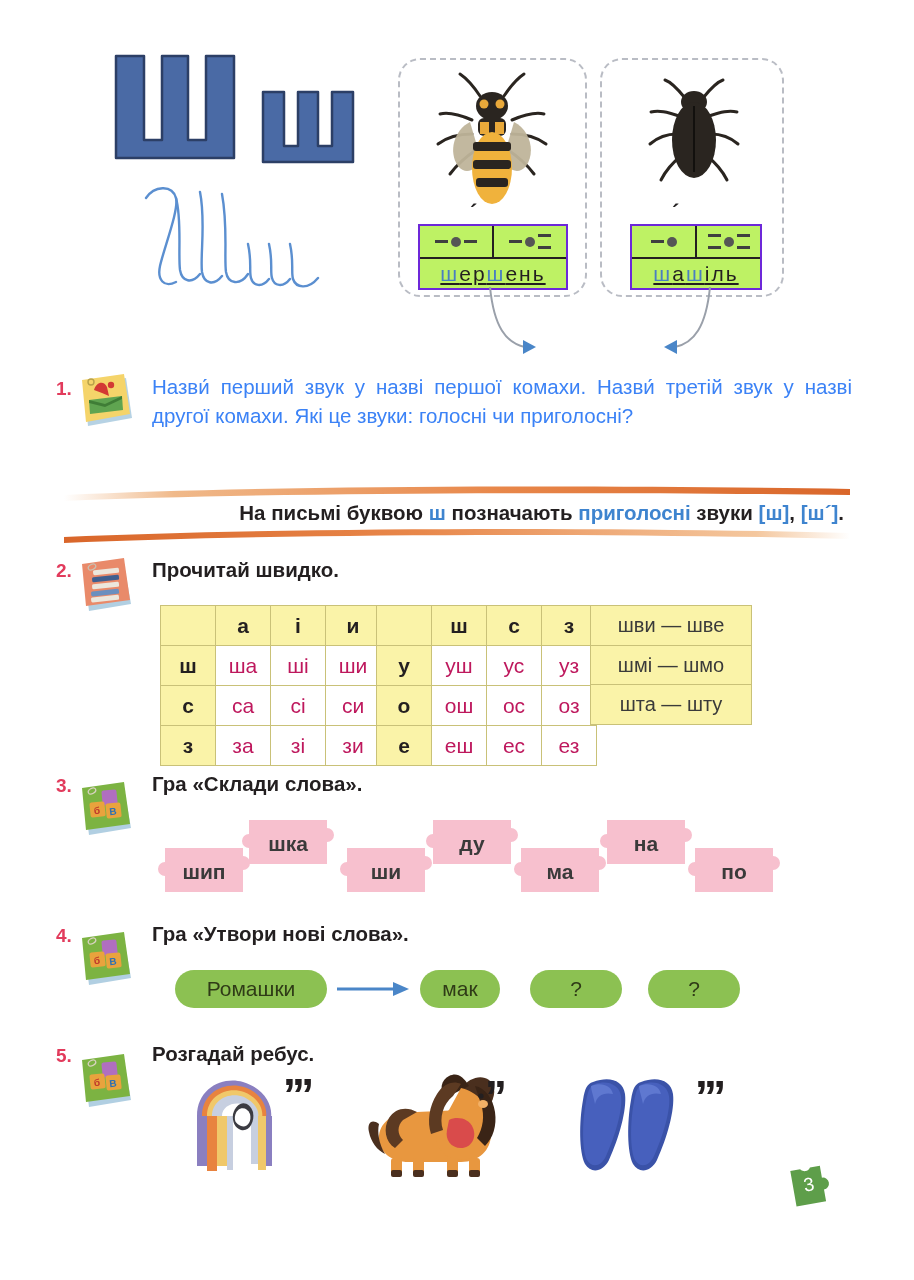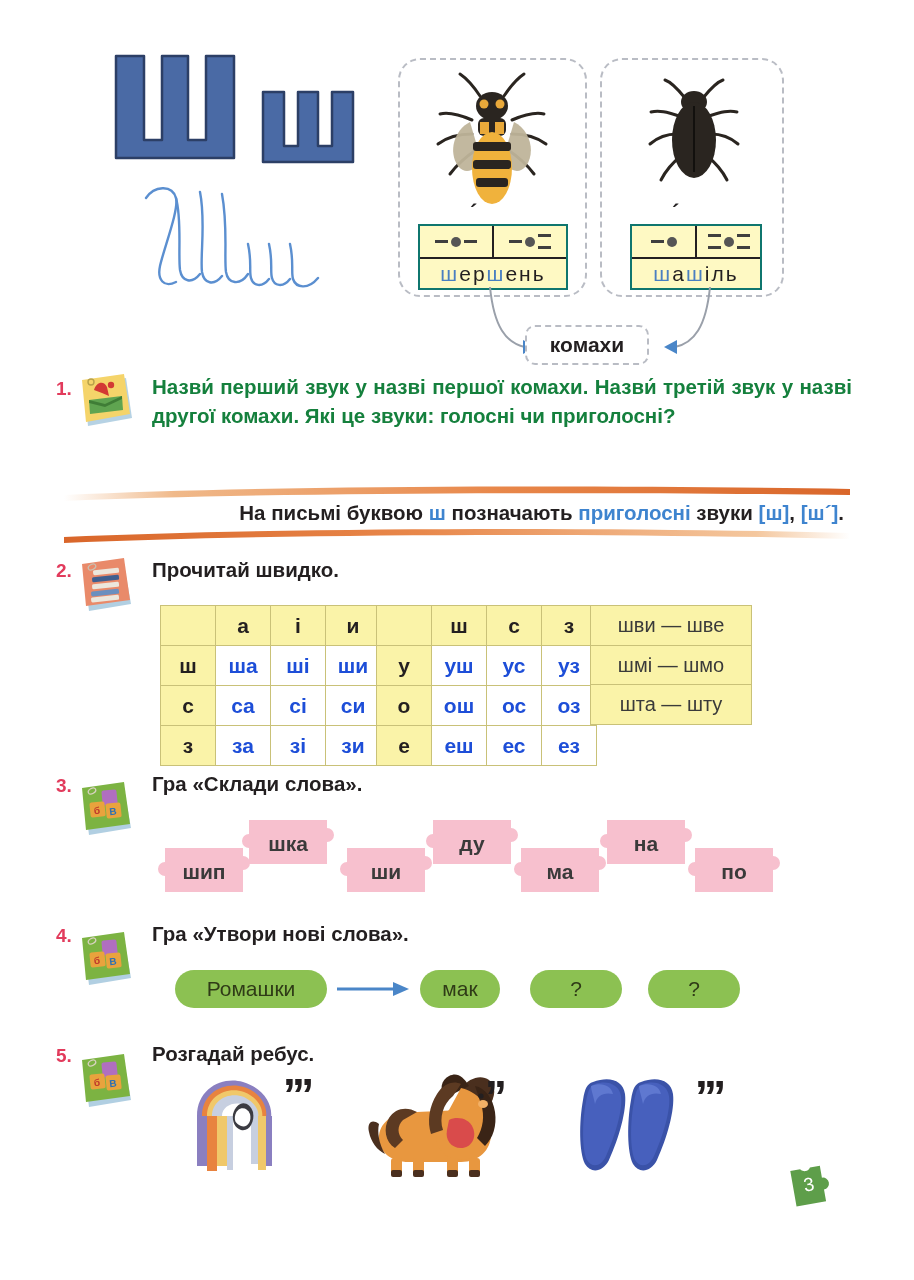--- a/index.html
+++ b/index.html
@@ -26,21 +26,21 @@
     border-radius:22px;
     background:#fff;
   }
   .card-1{left:398px;top:58px;width:185px;height:235px;}
   .card-2{left:600px;top:58px;width:180px;height:235px;}
 
   .bug{position:absolute;}
   .bug-1{left:432px;top:70px;width:120px;height:140px;}
   .bug-2{left:645px;top:72px;width:98px;height:120px;}
 
-  .scheme{position:absolute;border:2px solid #0f766e;background:#fef9c3;}
+  .scheme{position:absolute;border:2px solid #6d28d9;background:#bef264;text-decoration:underline;}
   .scheme-1{left:418px;top:224px;width:146px;height:62px;}
   .scheme-2{left:630px;top:224px;width:128px;height:62px;}
   .scheme .srow1{display:flex;height:31px;border-bottom:2px solid #231f20;}
   .scheme .srow2{display:flex;height:29px;align-items:center;justify-content:center;}
   .scheme .cellb{flex:1;display:flex;align-items:center;justify-content:center;gap:3px;}
   .scheme .cellb + .cellb{border-left:2px solid #231f20;}
   .dashm{display:inline-block;width:13px;height:3px;background:#3f3f3f;}
   .eqm{display:inline-block;width:13px;height:9px;border-top:3px solid #3f3f3f;border-bottom:3px solid #3f3f3f;}
   .dotm{display:inline-block;width:10px;height:10px;border-radius:50%;background:#555;}
   .wordtxt{font-size:21px;letter-spacing:2px;font-family:"Liberation Sans",sans-serif;}
@@ -55,41 +55,40 @@
   }
   .arrowsvg{position:absolute;left:390px;top:285px;width:420px;height:80px;}
   .ex-num{
     position:absolute;font-weight:bold;font-size:19px;color:#e23b5c;
     font-family:"Liberation Sans",sans-serif;
   }
   .sticky{position:absolute;width:56px;height:58px;}
 
   .ex-body{position:absolute;}
   .ex-text{
-    font-size:20.5px;font-weight:bold;line-height:1.42;
-    color:#15803d;text-align:justify;
+    font-size:20.5px;font-weight:normal;line-height:1.42;
+    color:#3b82f6;text-align:justify;
   }
   .ex-head{font-size:20.5px;font-weight:bold;color:#231f20;}
 
   
   .rule{position:absolute;left:62px;top:483px;width:790px;height:62px;}
   .rule-text{
     position:absolute;left:42px;top:18px;width:740px;
     font-size:20.5px;font-weight:bold;color:#231f20;text-align:right;
   }
   .rule-text .blue{color:#3e84cf;}
 
   
   .tbl{position:absolute;border-collapse:collapse;}
   .tbl td{
     border:1.5px solid #c9c178;
     width:52px;height:37px;text-align:center;
-    font-size:21px;color:#1d4ed8;
+    font-size:21px;color:#be185d;
     font-family:"Liberation Sans",sans-serif;
-    font-weight:bold;
   }
   .tbl td.hd{background:#faf3a8;font-weight:bold;color:#231f20;}
   .tbl td.corner{background:#faf3a8;}
   .tbl td.body{background:#ffffff;}
 
   .list3{position:absolute;left:590px;top:605px;}
   .list3 .li{
     width:160px;height:39px;
     border:1.5px solid #c9c178;
     background:#faf3a8;
@@ -237,23 +236,20 @@
       </div>
     </div>
 
     <svg class="arrowsvg" viewBox="0 0 420 80">
       <path d="M100 2 C104 42 116 58 135 62" fill="none" stroke="#9aa0aa" stroke-width="2"></path>
       <polygon points="133,55 146,62 133,69" fill="#4a86c8"></polygon>
       <path d="M320 2 C316 42 304 58 285 62" fill="none" stroke="#9aa0aa" stroke-width="2"></path>
       <polygon points="287,55 274,62 287,69" fill="#4a86c8"></polygon>
     </svg>
 
-    <div class="komakhy">
-      <span>комахи</span>
-    </div>
   </div>
 
   <div class="ex-num" style="left:56px;top:378px;">1.</div>
   <svg class="sticky" style="left:78px;top:372px;" viewBox="0 0 56 58">
     <polygon points="6,14 48,6 54,46 10,54" fill="#a9cadf" opacity="0.85"></polygon>
     <polygon points="4,8 46,2 52,42 8,50" fill="#f5d46a"></polygon>
     <path d="M16 18 C18 10 26 8 29 15 L31 24 L24 21 Z" fill="#d33a34"></path>
     <circle cx="33" cy="13" r="3.2" fill="#d33a34"></circle>
     <polygon points="11,28 44,24 45,38 12,42" fill="#5fa450"></polygon>
     <polygon points="11,28 27,32 44,24 44,27 27,35 11,31" fill="#3f7d36"></polygon>

